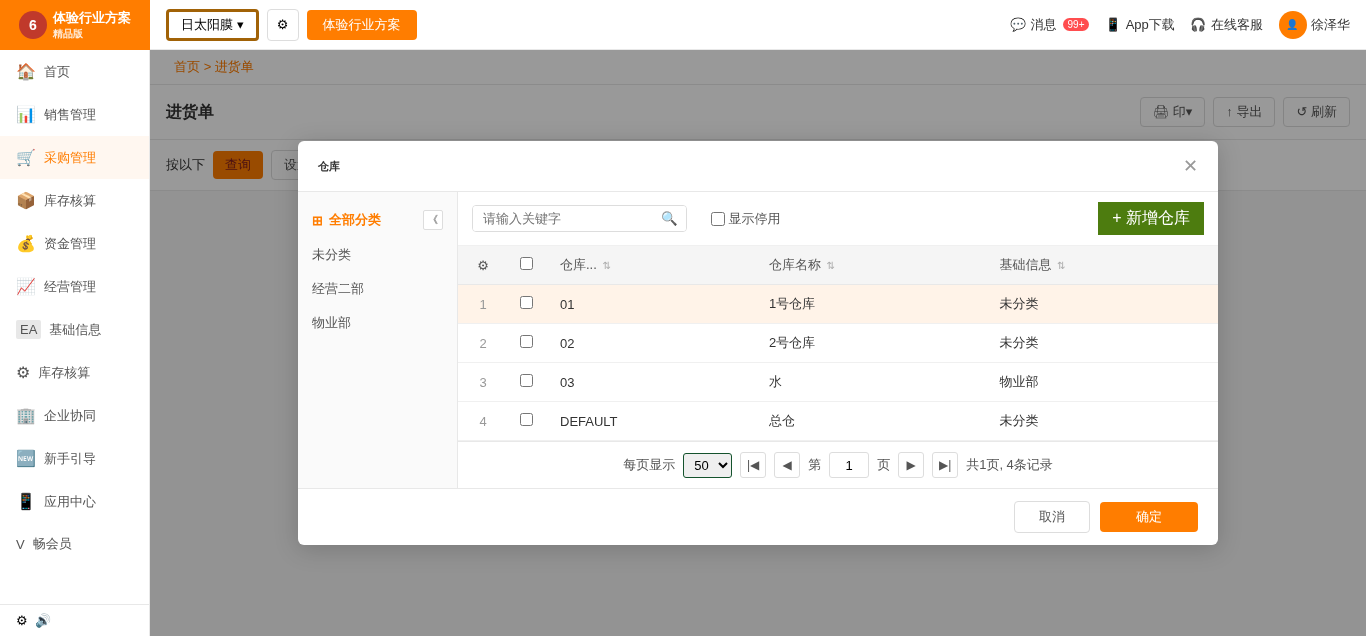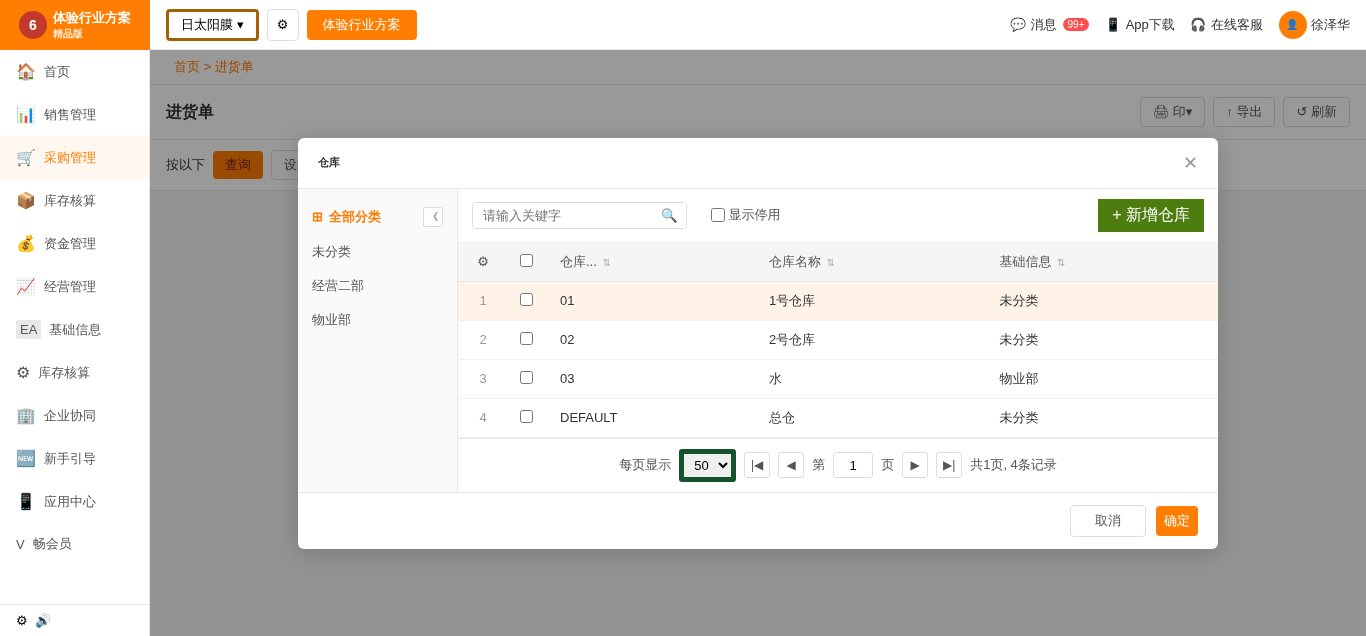--- a/index.html
+++ b/index.html
@@ -196,36 +196,36 @@
     .page-btn {
       width: 26px; height: 26px; border: 1px solid #ddd; border-radius: 3px;
       display: flex; align-items: center; justify-content: center;
       cursor: pointer; background: #fff; font-size: 12px; color: #555;
     }
     .page-input {
       width: 40px; height: 26px; border: 1px solid #ddd; border-radius: 3px;
       text-align: center; font-size: 13px; outline: none;
     }
     .page-select {
-      border: 5px solid #14532d; border-radius: 3px; padding: 3px 6px;
+      border: 1px solid #14532d; border-radius: 3px; padding: 3px 6px;
       font-size: 13px; outline: none;
     }
 
     
     .modal-footer {
       padding: 12px 20px; border-top: 1px solid #e8e8e8;
       display: flex; align-items: center; justify-content: flex-end; gap: 10px;
     }
     .cancel-btn {
       border: 1px solid #ddd; background: #fff; border-radius: 4px;
       padding: 6px 24px; cursor: pointer; font-size: 13px; color: #555;
     }
     .confirm-btn {
       background: #ff7d00; color: #fff; border: none; border-radius: 4px;
-      padding: 6px 8px; cursor: pointer; font-size: 13px;
+      padding: 6px 36px; cursor: pointer; font-size: 13px;
     }
   </style>
 </head>
 <body>
 
 <div class="top-nav">
   <div class="logo-area">
     <div class="logo-icon">
       <span>6</span>
     </div>

